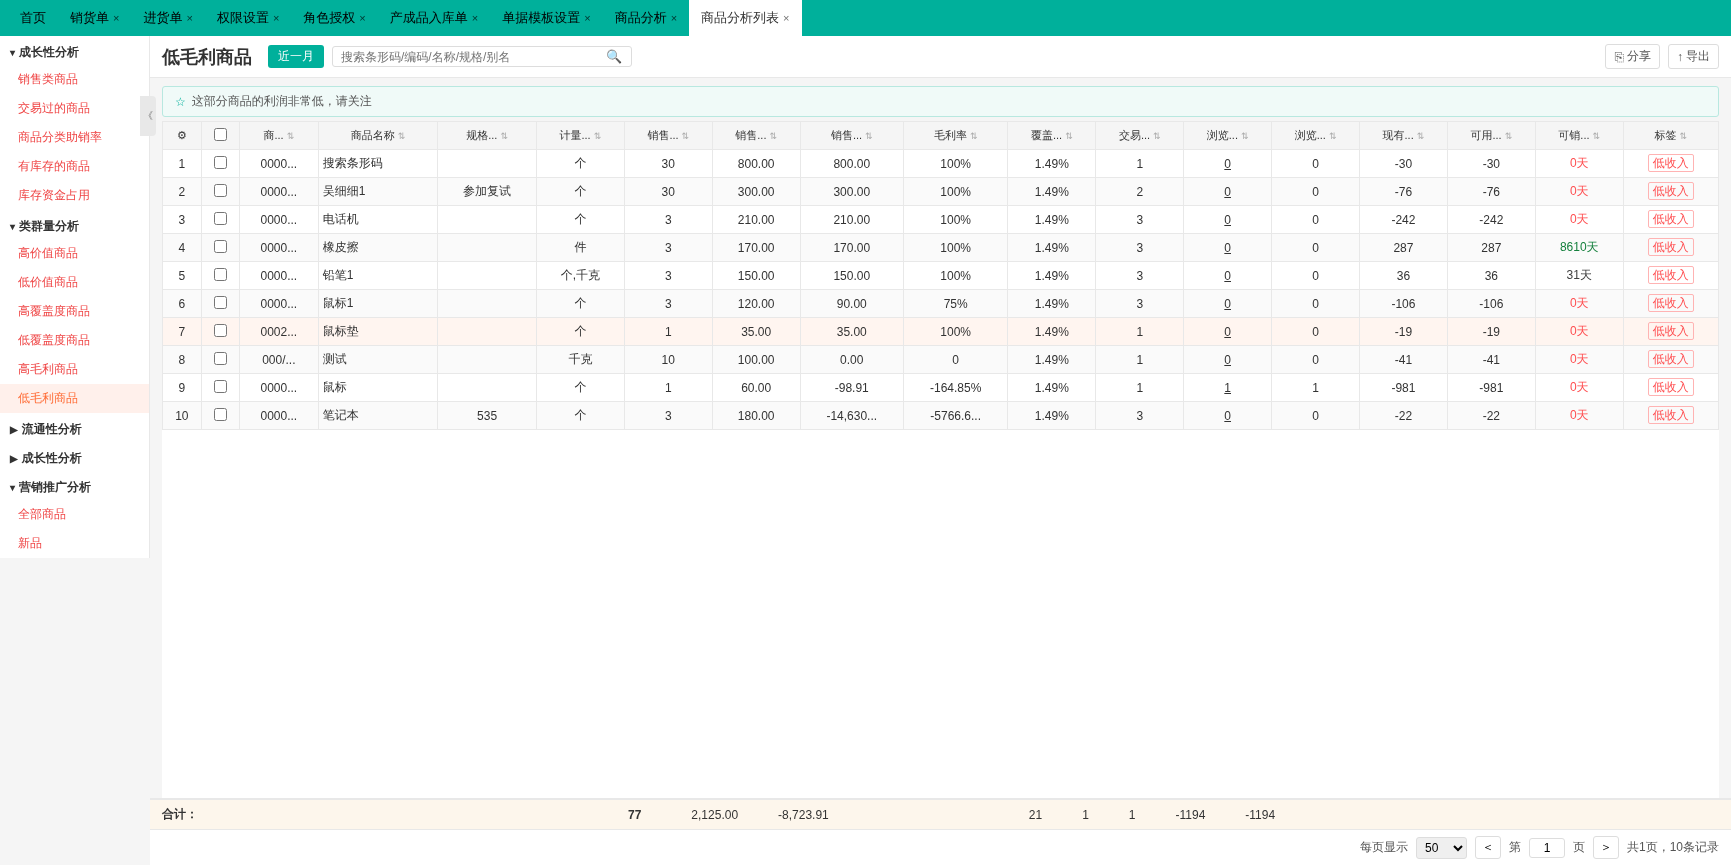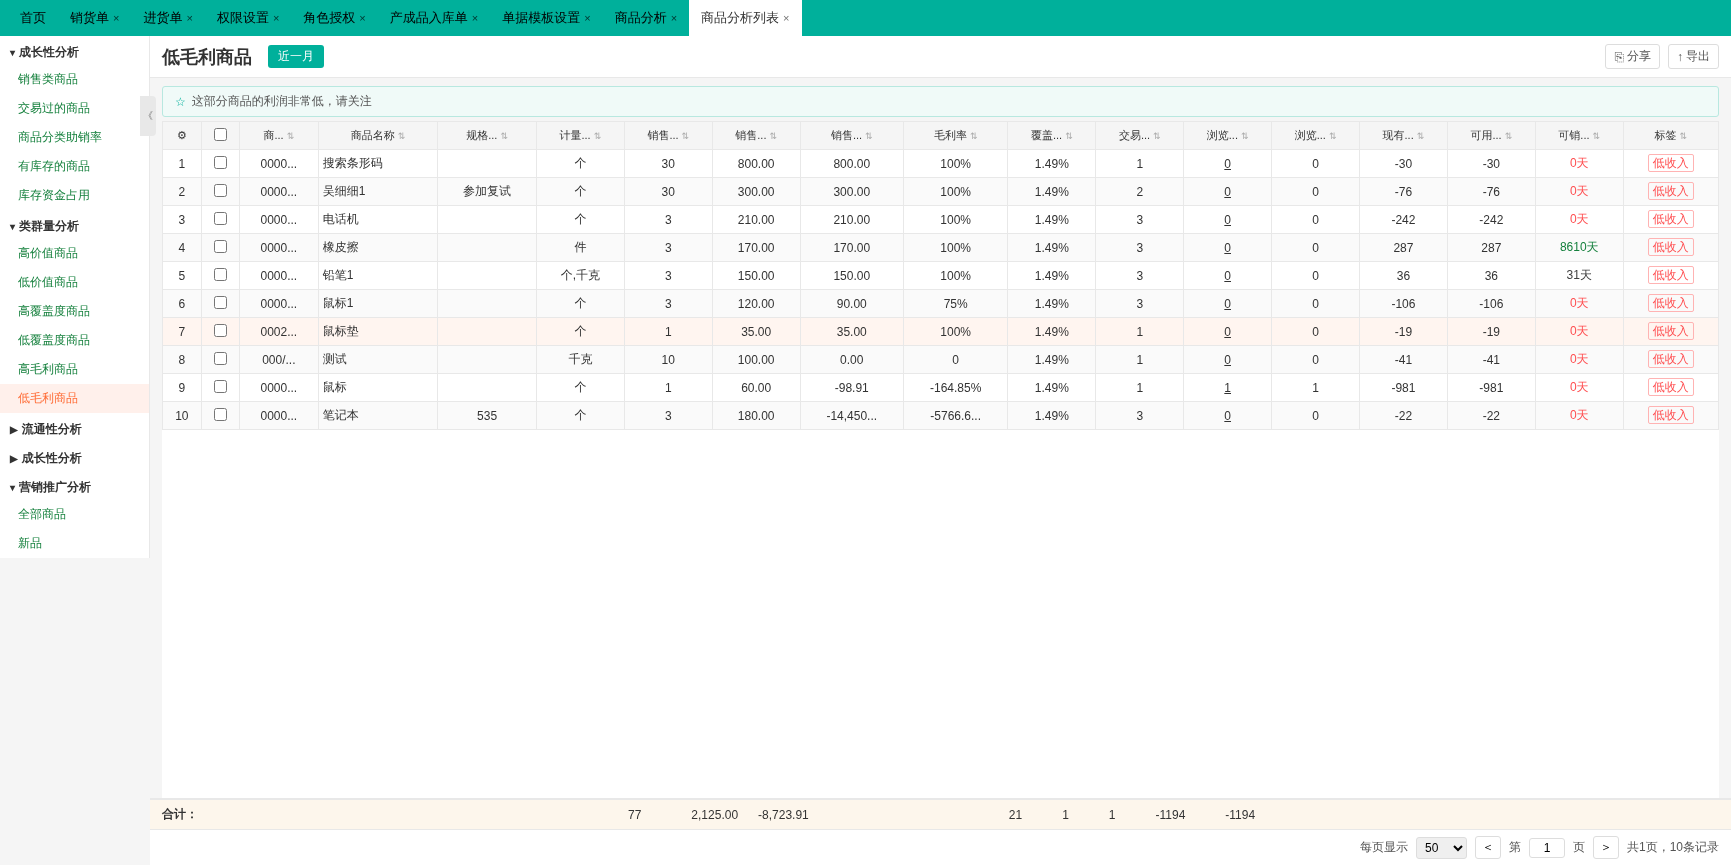--- a/index.html
+++ b/index.html
@@ -42,21 +42,21 @@
       padding: 8px 10px 4px 10px;
       font-weight: bold;
       font-size: 12px;
       display: flex;
       align-items: center;
       cursor: pointer;
     }
     .sidebar-section-title .arrow { margin-right: 4px; font-size: 10px; }
     .sidebar-item {
       padding: 6px 10px 6px 18px;
-      color: #15803d;
+      color: #ef4444;
       cursor: pointer;
       font-size: 12px;
     }
     .sidebar-item.active { background: #fff0eb; color: #ff6b35; }
 
     
     .main-content {
       flex: 1;
       display: flex;
       flex-direction: column;
@@ -325,20 +325,24 @@
       <div class="sidebar-item">新品</div>
     </div>
     <div class="collapse-btn">《</div>
   </div>
 
   <div class="main-content">
 
     <div class="page-header">
       <span class="page-title">低毛利商品</span>
       <button class="date-btn">近一月</button>
+      <div class="search-box">
+        <input type="text" placeholder="搜索条形码/编码/名称/规格/别名" style="">
+        <span class="search-icon">🔍</span>
+      </div>
       <div class="header-actions">
         <div class="action-btn">
           <span>⎘</span>
           <span>分享</span>
         </div>
         <div class="action-btn">
           <span>↑</span>
           <span>导出</span>
         </div>
       </div>
@@ -556,40 +560,40 @@
   </tr>
             <tr>
     <td>10</td>
     <td><input type="checkbox" style=""></td>
     <td>0000...</td>
     <td class="name-col">笔记本</td>
     <td>535</td>
     <td>个</td>
     <td>3</td>
     <td>180.00</td>
-    <td>-14,450...</td>
+    <td>-14,630...</td>
     <td>-5766.6...</td>
     <td>1.49%</td>
     <td>3</td>
     <td><span class="underline">0</span></td>
     <td>0</td>
     <td>-22</td>
     <td>-22</td>
     <td style="color:#ff4d4f">0天</td>
     <td><span style="color:#ff4d4f;border:1px solid #ffb3b3;padding:1px 4px;border-radius:2px;">低收入</span></td>
   </tr>
           </tbody>
       </table>
     </div>
 
     <div class="total-row">
       <span style="font-weight:bold;">合计：</span>
-      <span style="margin-left:410px;">77</span>
+      <span style="margin-left:410px;font-weight:bold;">77</span>
       <span style="margin-left:30px;">2,125.00</span>
-      <span style="">-8,723.91</span>
+      <span style="margin-left:20px;">-8,723.91</span>
       <span style="margin-left:80px;"></span>
       <span style="margin-left:80px;">21</span>
       <span style="margin-left:20px;">1</span>
       <span style="margin-left:20px;">1</span>
       <span style="margin-left:20px;">-1194</span>
       <span style="margin-left:20px;">-1194</span>
     </div>
 
     <div class="pagination">
       <span>每页显示</span>

